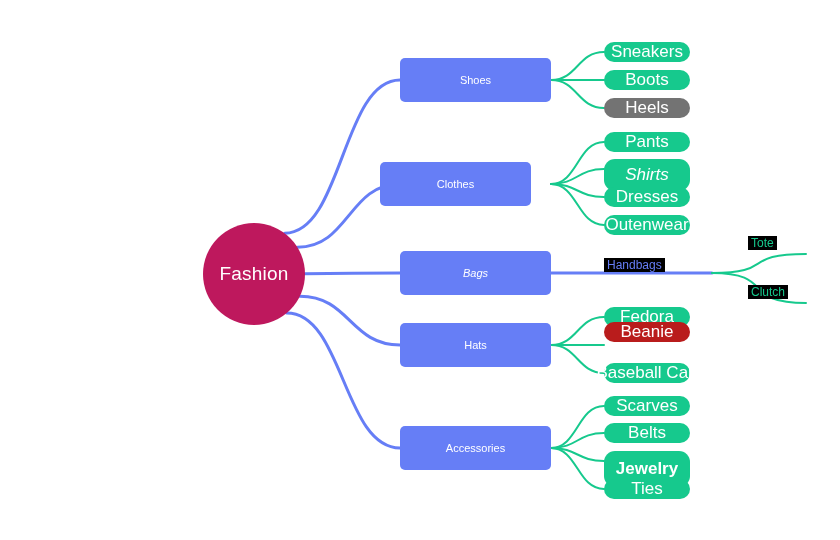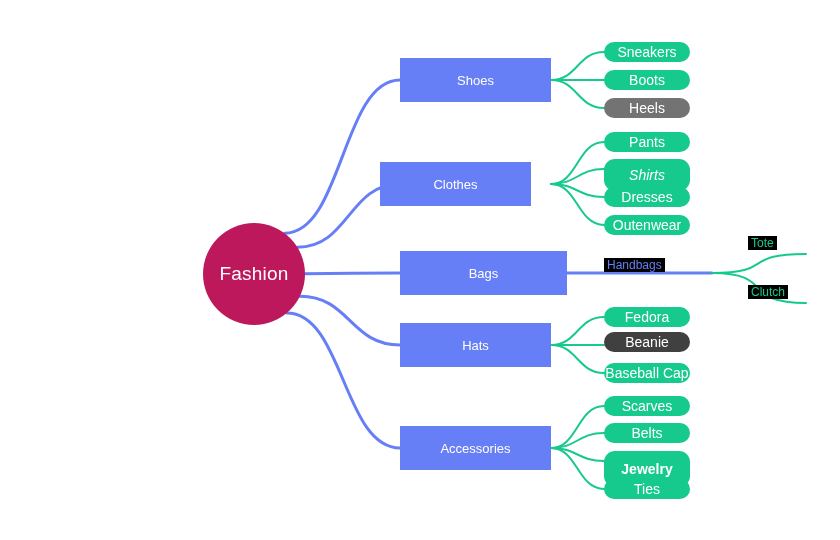--- a/index.html
+++ b/index.html
@@ -41,28 +41,28 @@
     white-space: nowrap;
     user-select: none;
   }
   .root-node {
     border-radius: 50%;
     background: #17c98e;
     font-size: 19px;
     letter-spacing: 0.2px;
   }
   .branch-node {
-    border-radius: 0;
+    border-radius: 5px;
     background: #667ef6;
-    font-size: 13px;
+    font-size: 11px;
   }
   .leaf-node {
     border-radius: 11px;
     background: #16c98d;
-    font-size: 14px;
+    font-size: 17px;
   }
   .edge-label {
     position: absolute;
     white-space: nowrap;
     font-size: 12px;
     user-select: none;
     background: #000000;
     padding: 0 3px;
   }
   .edge-label.blue { color: #667ef6; }
@@ -100,27 +100,27 @@
       <div class="node root-node" style="left: 203px; top: 223px; width: 102px; height: 102px; background: #be185d;">Fashion</div>
       <div class="node branch-node" style="left: 400px; top: 58px; width: 151px; height: 44px; background: rgb(102, 126, 246);">Shoes</div>
       <div class="node leaf-node" style="left: 604px; top: 42px; width: 86px; height: 20px; background: rgb(22, 201, 141);">Sneakers</div>
       <div class="node leaf-node" style="left: 604px; top: 70px; width: 86px; height: 20px; background: rgb(22, 201, 141);">Boots</div>
       <div class="node leaf-node" style="left: 604px; top: 98px; width: 86px; height: 20px; background: #737373;">Heels</div>
       <div class="node branch-node" style="left: 380px; top: 162px; width: 151px; height: 44px; background: rgb(102, 126, 246);">Clothes</div>
       <div class="node leaf-node" style="left: 604px; top: 132px; width: 86px; height: 20px; background: rgb(22, 201, 141);">Pants</div>
       <div class="node leaf-node" style="left: 604px; top: 159px; width: 86px; height: 32px; background: rgb(22, 201, 141); font-style: italic;">Shirts</div>
       <div class="node leaf-node" style="left: 604px; top: 187px; width: 86px; height: 20px; background: rgb(22, 201, 141);">Dresses</div>
       <div class="node leaf-node" style="left: 604px; top: 215px; width: 86px; height: 20px; background: rgb(22, 201, 141);">Outenwear</div>
-      <div class="node branch-node" style="left: 400px; top: 251px; width: 167px; height: 44px; background: rgb(102, 126, 246);">Bags</div>
+      <div class="node branch-node" style="left: 400px; top: 251px; width: 151px; height: 44px; background: rgb(102, 126, 246); font-style: italic;">Bags</div>
       <div class="edge-label blue" style="left: 604px; top: 258px;">Handbags</div>
       <div class="edge-label green" style="left: 748px; top: 236px;">Tote</div>
       <div class="edge-label green" style="left: 748px; top: 285px;">Clutch</div>
       <div class="node branch-node" style="left: 400px; top: 323px; width: 151px; height: 44px; background: rgb(102, 126, 246);">Hats</div>
       <div class="node leaf-node" style="left: 604px; top: 307px; width: 86px; height: 20px; background: rgb(22, 201, 141);">Fedora</div>
-      <div class="node leaf-node" style="left: 604px; top: 332px; width: 86px; height: 20px; background: #404040;">Beanie</div>
+      <div class="node leaf-node" style="left: 604px; top: 322px; width: 86px; height: 20px; background: #b91c1c;">Beanie</div>
       <div class="node leaf-node" style="left: 604px; top: 363px; width: 86px; height: 20px; background: rgb(22, 201, 141);">Baseball Cap</div>
       <div class="node branch-node" style="left: 400px; top: 426px; width: 151px; height: 44px; background: rgb(102, 126, 246);">Accessories</div>
       <div class="node leaf-node" style="left: 604px; top: 396px; width: 86px; height: 20px; background: rgb(22, 201, 141);">Scarves</div>
       <div class="node leaf-node" style="left: 604px; top: 423px; width: 86px; height: 20px; background: rgb(22, 201, 141);">Belts</div>
       <div class="node leaf-node" style="left: 604px; top: 451px; width: 86px; height: 36px; background: rgb(22, 201, 141); font-weight: bold;">Jewelry</div>
       <div class="node leaf-node" style="left: 604px; top: 479px; width: 86px; height: 20px; background: rgb(22, 201, 141);">Ties</div>
     </div>
 </div>
 
 </body></html>

